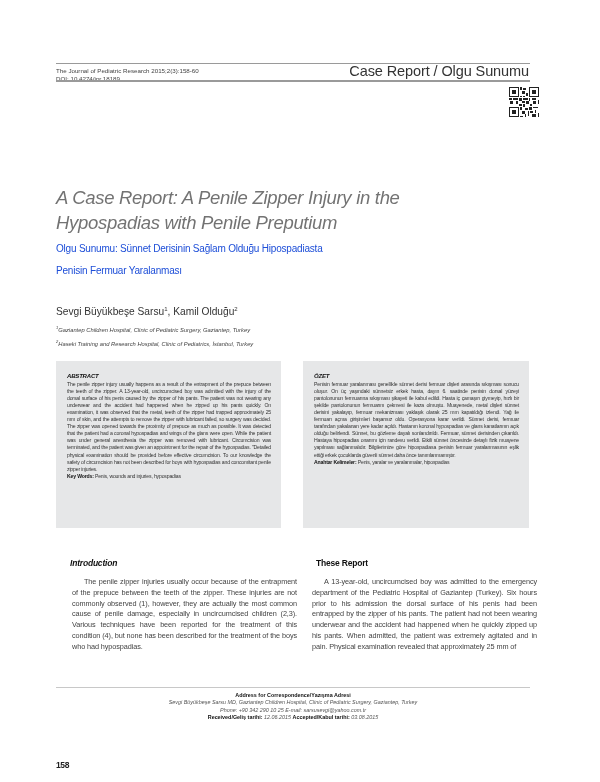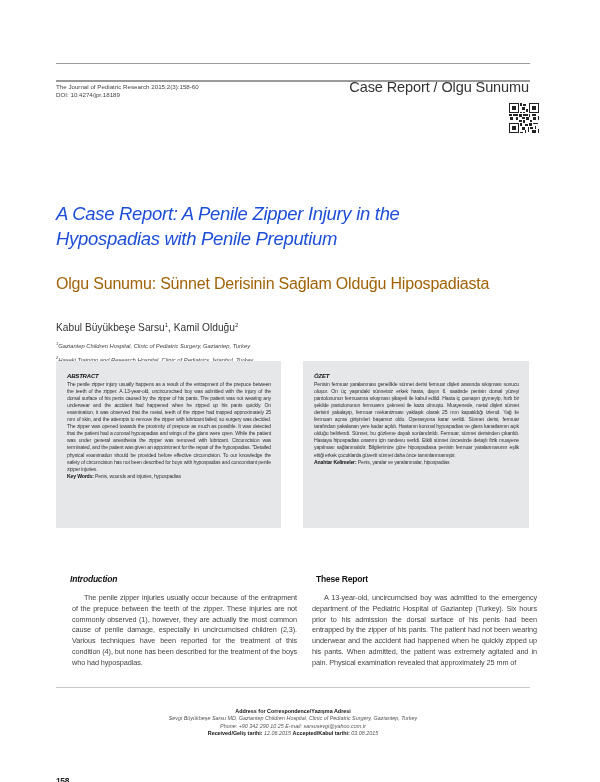--- a/index.html
+++ b/index.html
@@ -1,26 +1,26 @@
 <!DOCTYPE html>
 <html><head>
 <meta charset="utf-8">
 <style>
   html, body { margin: 0; padding: 0; background: #ffffff; }
   body { width: 600px; height: 782px; position: relative; overflow: hidden;
          font-family: "Liberation Sans", sans-serif; color: #222; }
-  .abs { position: absolute; margin-top: 16px; }
+  .abs { position: absolute; }
   .rule { position: absolute; left: 56px; width: 474px; background: #9a9a9a; }
   .hdr-left { left: 56px; top: 67px; font-size: 6.2px; line-height: 8px; color: #444; }
   .hdr-right { right: 71px; top: 63px; font-size: 14.5px; color: #333; letter-spacing: -0.1px; }
   .qr { left: 509px; top: 87px; width: 30px; height: 30px; }
   .title { left: 56px; top: 185px; width: 480px; font-size: 18.5px; line-height: 25px;
-           font-style: italic; color: #1d4ed8; letter-spacing: -0.3px; }
-  .subtitle { left: 56px; top: 257px; width: 480px; font-size: 16px; line-height: 22px;
-              color: #a16207; letter-spacing: -0.2px; }
+           font-style: italic; color: #737373; letter-spacing: -0.3px; }
+  .subtitle { left: 56px; top: 238px; width: 480px; font-size: 10px; line-height: 22px;
+              color: #1d4ed8; letter-spacing: -0.2px; }
   .authors { left: 56px; top: 306px; font-size: 10.2px; color: #333; }
   .authors sup { font-size: 6px; }
   .affil { left: 56px; font-size: 5.8px; font-style: italic; color: #444; }
   .affil sup { font-size: 4px; }
   .box { position: absolute; top: 361px; height: 167px; background: #e6e7e8; }
   .box-inner { padding: 12px 10px 0 11px; font-family: "Liberation Sans Narrow", "Liberation Sans", sans-serif;
                font-size: 5.15px; line-height: 7.05px; color: #333; text-align: justify;
                letter-spacing: -0.18px; }
   .box-head { font-weight: bold; font-style: italic; font-size: 6px; color: #111; margin-bottom: 1px; }
   .kw-label { font-weight: bold; color: #111; }
@@ -94,24 +94,25 @@
   </svg>
 </div>
 
 <div class="abs title">
   <div>A Case Report: A Penile Zipper Injury in the</div>
   <div>Hypospadias with Penile Preputium</div>
 </div>
 
 <div class="abs subtitle">
   <div>Olgu Sunumu: Sünnet Derisinin Sağlam Olduğu Hipospadiasta</div>
+  <div>Penisin Fermuar Yaralanması</div>
 </div>
 
 <div class="abs authors">
-  <span>Kabul Büyükbeşe Sarsu</span><sup>1</sup><span>, </span><span>Kamil Olduğu</span><sup>2</sup>
+  <span>Sevgi Büyükbeşe Sarsu</span><sup>1</sup><span>, </span><span>Kamil Olduğu</span><sup>2</sup>
 </div>
 <div class="abs affil" style="top:325px;">
   <sup>1</sup><span>Gaziantep Children Hospital, Clinic of Pediatric Surgery, Gaziantep, Turkey</span>
 </div>
 <div class="abs affil" style="top:339px;">
   <sup>2</sup><span>Haseki Training and Research Hospital, Clinic of Pediatrics, İstanbul, Turkey</span>
 </div>
 
 <div class="box" style="left:56px;width:225px;">
   <div class="box-inner">

